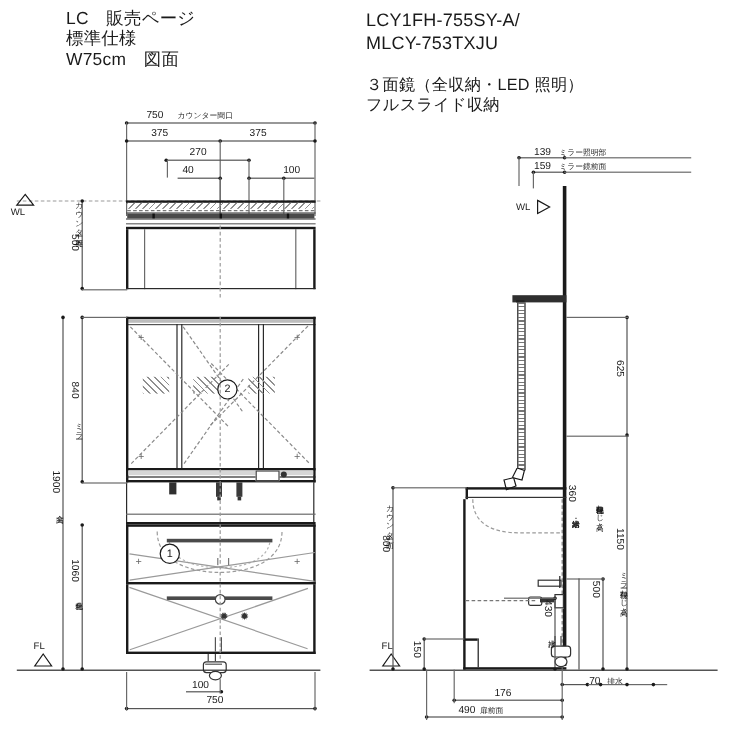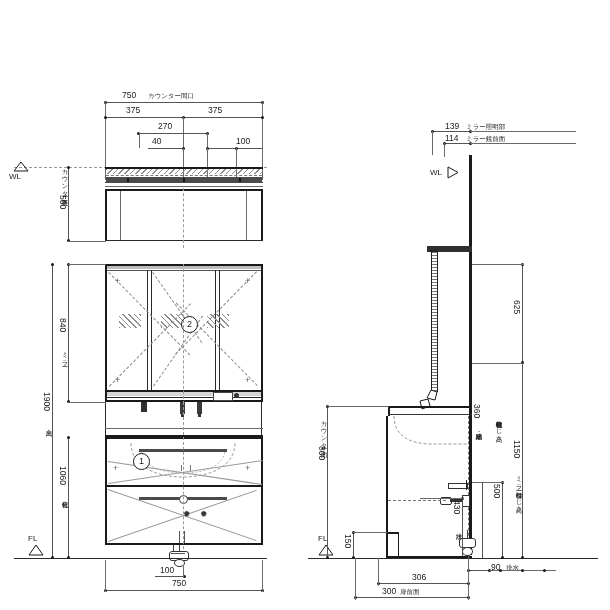--- a/index.html
+++ b/index.html
@@ -57,20 +57,27 @@
      background:repeating-linear-gradient(45deg,#8f8f8f 0 1px,transparent 1px 4px);}
   .solidgray{position:absolute;background:#4a4a4a;}
   .ltgray{position:absolute;background:#d6d6d6;}
   .hdrbar{position:absolute;background:#bdbdbd;}
 </style>
 </head>
 <body>
 
 <div class="root">
 
+  <div class="abs hdr hdr-l">LC　販売ページ
+標準仕様
+W75cm　図面</div>
+  <div class="abs hdr hdr-r1">LCY1FH-755SY-A/
+MLCY-753TXJU</div>
+  <div class="abs hdr hdr-r2">３面鏡（全収納・LED 照明）
+フルスライド収納</div>
 
   <div class="abs" style="left:0;top:0;width:300px;height:610px;">
 
     <div class="ln h1 dim abs" style="left:105px;top:102px;width:158px;"></div>
     <div class="dot" style="left:104px;top:101px;"></div>
     <div class="dot" style="left:261px;top:101px;"></div>
     <div class="dt" style="left:122px;top:90px;">750</div>
     <div class="dt sml" style="left:148px;top:92px;">カウンター間口</div>
 
     <div class="ln v1 thin abs" style="left:105px;top:102px;height:78px;"></div>
@@ -290,21 +297,21 @@
     <div class="dot" style="left:131px;top:130px;"></div>
     <div class="dot" style="left:169px;top:130px;"></div>
     <div class="ln h1 thin abs" style="left:170px;top:131px;width:106px;"></div>
     <div class="dt" style="left:145px;top:121px;">139</div>
     <div class="dt sml" style="left:166px;top:123px;">ミラー照明部</div>
 
     <div class="ln h1 dim abs" style="left:144px;top:143px;width:26px;"></div>
     <div class="dot" style="left:143px;top:142px;"></div>
     <div class="dot" style="left:169px;top:142px;"></div>
     <div class="ln h1 thin abs" style="left:170px;top:143px;width:106px;"></div>
-    <div class="dt" style="left:145px;top:133px;">114</div>
+    <div class="dt" style="left:145px;top:133px;">159</div>
     <div class="dt sml" style="left:166px;top:135px;">ミラー鏡前面</div>
 
     <div class="ln v1 thin abs" style="left:132px;top:131px;height:24px;"></div>
     <div class="ln v1 thin abs" style="left:144px;top:143px;height:14px;"></div>
 
     <div class="lvl" style="left:130px;top:168px;">WL</div>
     <svg class="abs" style="left:146px;top:165px;" width="14" height="14">
       <polygon points="2,2 12,7.5 2,13" fill="none" stroke="#1a1a1a" stroke-width="1"></polygon>
     </svg>
 
@@ -407,35 +414,35 @@
     <div class="ln v1 dim abs" style="left:162px;top:498px;height:60px;"></div>
     <div class="dot" style="left:161px;top:497px;"></div>
     <div class="dot" style="left:161px;top:556px;"></div>
     <div class="dtv" style="left:152px;top:500px;">430</div>
     <div class="dtv sml" style="left:154px;top:528px;">排水</div>
     <div class="ln h1 thin abs" style="left:120px;top:498px;width:44px;"></div>
 
     <div class="ln h1 dim abs" style="left:168px;top:570px;width:22px;"></div>
     <div class="dot" style="left:167px;top:569px;"></div>
     <div class="dot" style="left:188px;top:569px;"></div>
-    <div class="dt" style="left:191px;top:562px;">90</div>
+    <div class="dt" style="left:191px;top:562px;">70</div>
     <div class="dt sml" style="left:206px;top:564px;">排水</div>
     <div class="ln h1 thin abs" style="left:190px;top:570px;width:66px;"></div>
     <div class="ln v1 thin abs" style="left:168px;top:556px;height:16px;"></div>
 
     <div class="ln h1 dim abs" style="left:78px;top:583px;width:90px;"></div>
     <div class="dot" style="left:77px;top:582px;"></div>
     <div class="dot" style="left:167px;top:582px;"></div>
-    <div class="dt" style="left:112px;top:572px;">306</div>
+    <div class="dt" style="left:112px;top:572px;">176</div>
     <div class="ln v1 thin abs" style="left:78px;top:558px;height:28px;"></div>
 
     <div class="ln h1 dim abs" style="left:55px;top:597px;width:113px;"></div>
     <div class="dot" style="left:54px;top:596px;"></div>
     <div class="dot" style="left:167px;top:596px;"></div>
-    <div class="dt" style="left:82px;top:586px;">300</div>
+    <div class="dt" style="left:82px;top:586px;">490</div>
     <div class="dt sml" style="left:100px;top:588px;">扉前面</div>
     <div class="ln v1 thin abs" style="left:55px;top:558px;height:42px;"></div>
     <div class="ln v1 thin abs" style="left:168px;top:572px;height:28px;"></div>
 
     <div class="dot" style="left:199px;top:569px;"></div>
     <div class="dot" style="left:221px;top:569px;"></div>
     <div class="dot" style="left:243px;top:569px;"></div>
   </div>
 
 </div>

